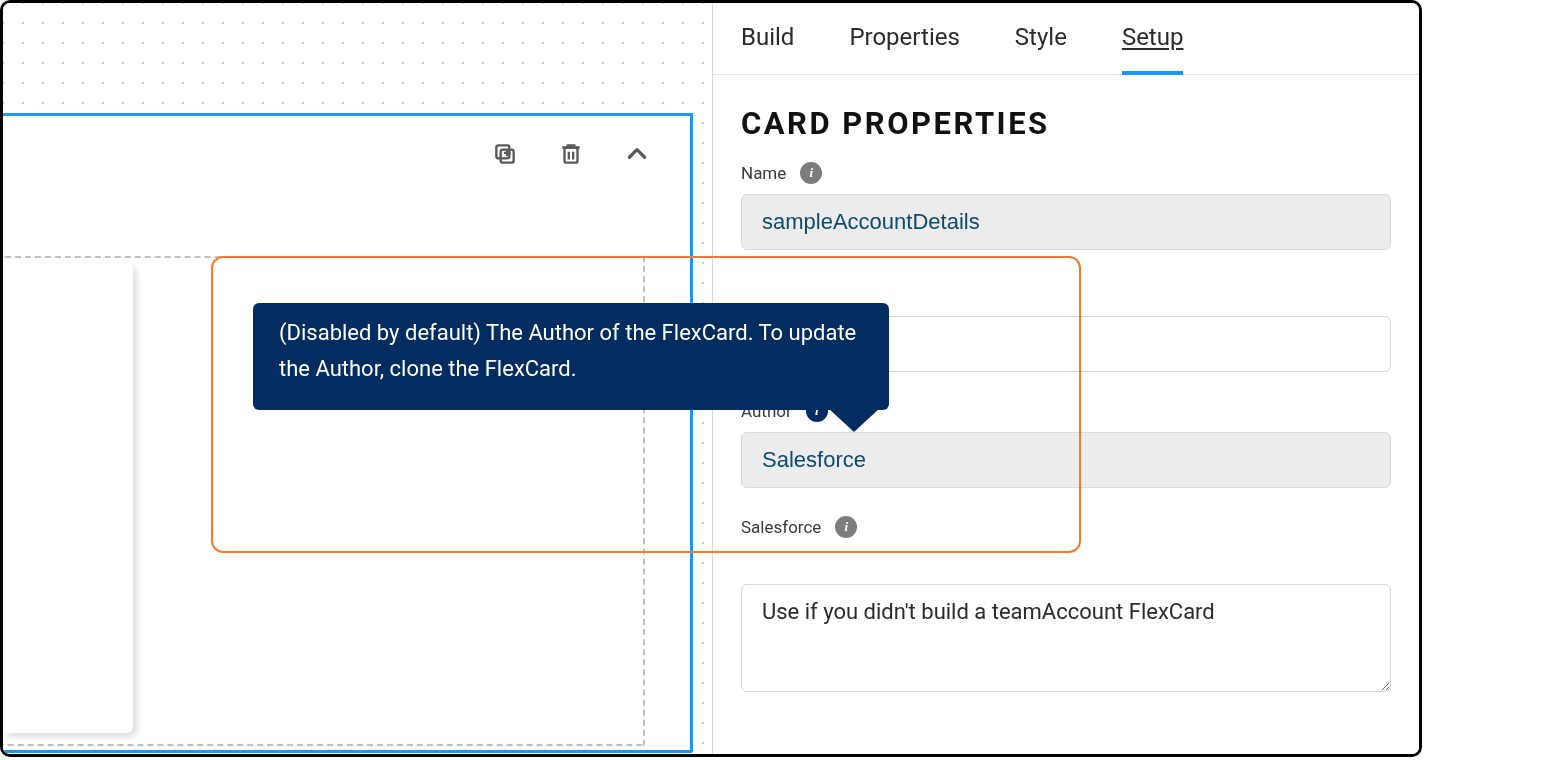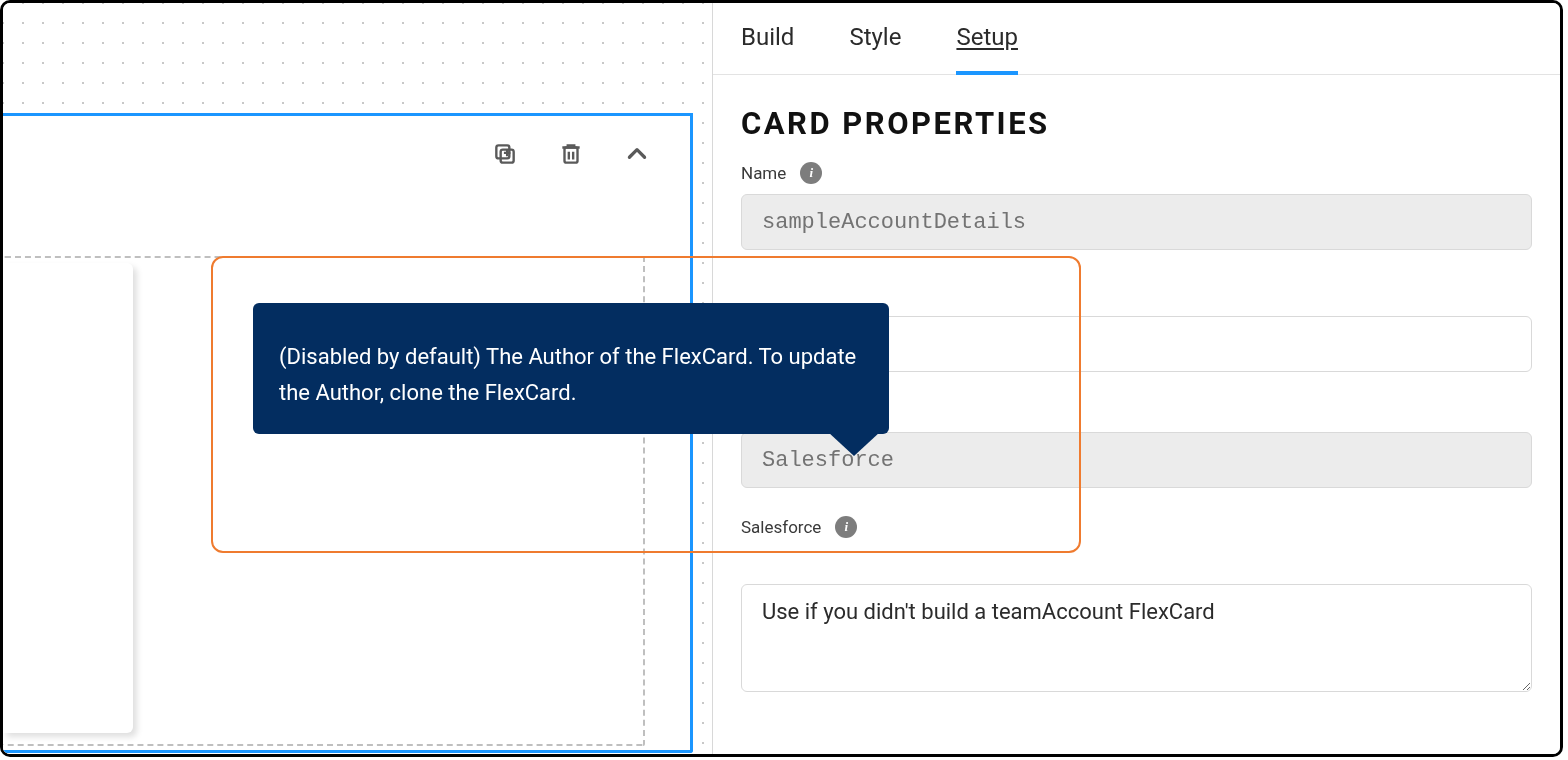--- a/index.html
+++ b/index.html
@@ -7,21 +7,21 @@
     font-family: -apple-system, BlinkMacSystemFont, "Segoe UI", Roboto, Helvetica, Arial, sans-serif;
     background: #fff;
     width: 1568px;
     height: 760px;
     overflow: hidden;
     position: relative;
   }
   .frame {
     position: absolute;
     top: 0; left: 0;
-    width: 1563px; height: 757px;
+    width: 1422px; height: 757px;
     border: 3px solid #000;
     border-radius: 10px;
     overflow: hidden;
     display: flex;
   }
   
   .canvas-panel {
     width: 710px;
     height: 100%;
     position: relative;
@@ -102,21 +102,21 @@
   
   .tooltip {
     position: absolute;
     top: 300px;
     left: 250px;
     width: 636px;
     background: #032d60;
     color: #fff;
     font-size: 22px;
     line-height: 1.65;
-    padding: 36px 26px 22px 26px;
+    padding: 12px 26px 22px 26px;
     border-radius: 6px;
     z-index: 40;
   }
   .tooltip::after {
     content: "";
     position: absolute;
     bottom: -22px;
     left: 575px;
     width: 0; height: 0;
     border-left: 26px solid transparent;
@@ -194,22 +194,21 @@
     height: 56px;
     border: 1px solid #d9d9d9;
     border-radius: 6px;
     padding: 0 20px;
     font-size: 22px;
     color: #2b2b2b;
     background: #fff;
   }
   .text-input.disabled {
     background: #ececec;
-    color: #737373;
-    font-family: Liberation Mono, monospace;
+    color: #0c4a6e;
   }
   .textarea-input {
     width: 100%;
     height: 108px;
     border: 1px solid #d9d9d9;
     border-radius: 6px;
     padding: 14px 20px;
     font-size: 22px;
     color: #2b2b2b;
     background: #fff;
@@ -253,20 +252,21 @@
       </div>
       <div class="card-dashed">
         <div class="inner-white"></div>
       </div>
     </div>
   </div>
 
   <div class="props-panel">
     <div class="tabs">
       <div class="tab">Build</div>
+      <div class="tab">Properties</div>
       <div class="tab">Style</div>
       <div class="tab active">Setup</div>
     </div>
 
     <div class="panel-body">
       <div class="panel-title">CARD PROPERTIES</div>
 
       <div class="field first">
         <div class="field-label-row">
           <span class="field-label">Name</span>

